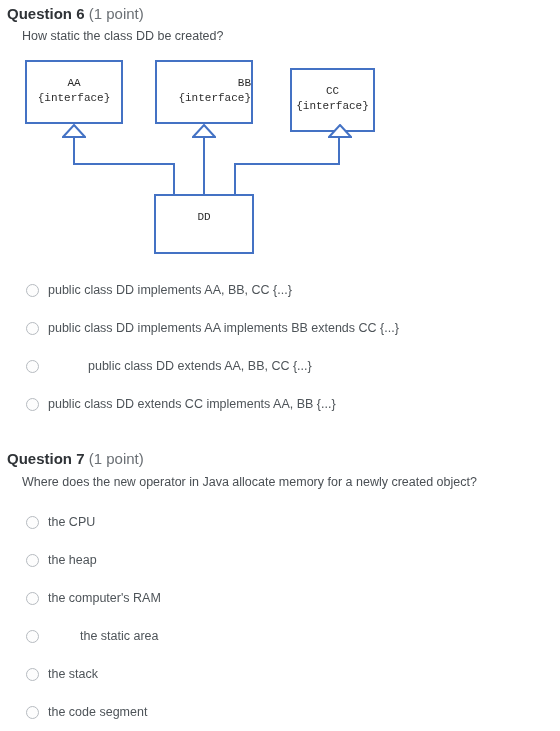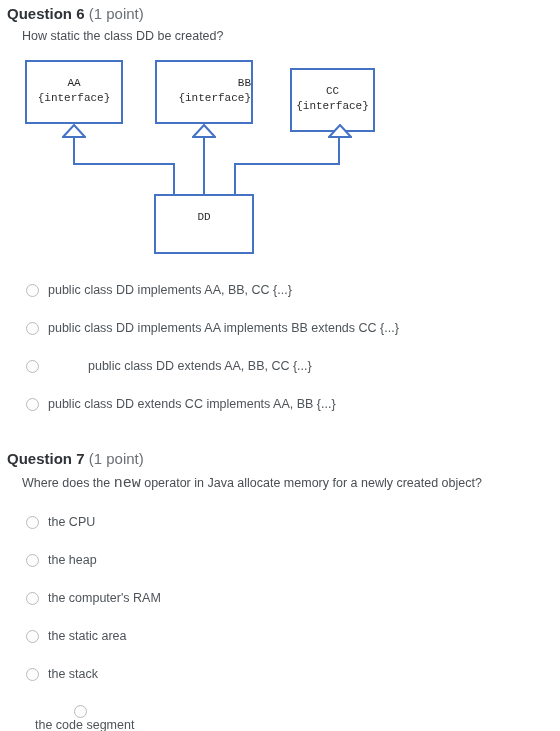--- a/index.html
+++ b/index.html
@@ -32,22 +32,22 @@
   }
 
   .q-prompt {
     position: absolute;
     left: 22px;
     font-size: 12.5px;
     color: #4a4f54;
     white-space: nowrap;
   }
   .code-kw {
-    font-family: Liberation Mono, monospace;
-    font-size: 15px;
+    font-family: Liberation Sans, sans-serif;
+    font-size: 12px;
     color: #4a4f54;
   }
 
   
   #uml-diagram {
     position: absolute;
     left: 0;
     top: 52px;
     width: 430px;
     height: 215px;
@@ -186,24 +186,24 @@
   <span class="option-label">the CPU</span>
 </div>
 <div class="option-row" style="top:553px;">
   <span class="radio"></span>
   <span class="option-label">the heap</span>
 </div>
 <div class="option-row" style="top:591px;">
   <span class="radio"></span>
   <span class="option-label">the computer's RAM</span>
 </div>
-<div class="option-row" style="top:629px;">
+<div class="option-row" style="top:629px;gap:32px;">
   <span class="radio"></span>
   <span class="option-label">the static area</span>
 </div>
 <div class="option-row" style="top:667px;">
   <span class="radio"></span>
   <span class="option-label">the stack</span>
 </div>
-<div class="option-row" style="top:705px;flex-direction:column;">
+<div class="option-row" style="top:705px;">
   <span class="radio"></span>
   <span class="option-label">the code segment</span>
 </div>
 
 </body></html>

